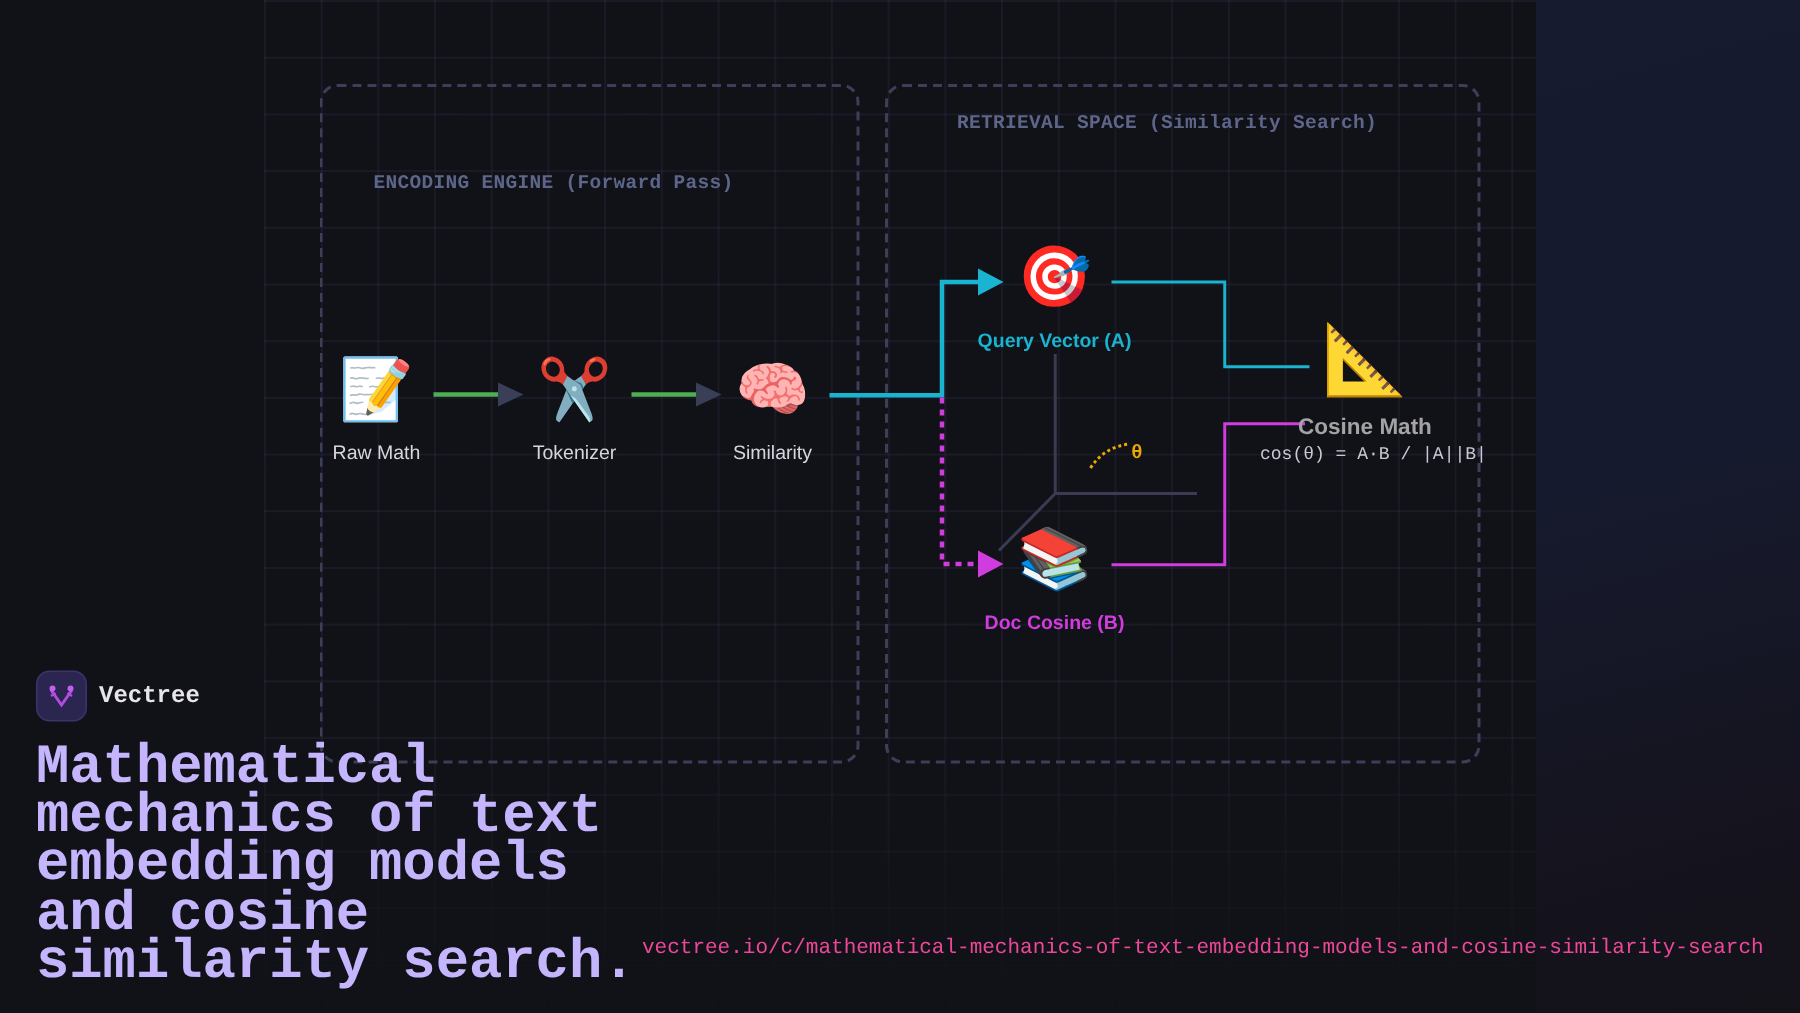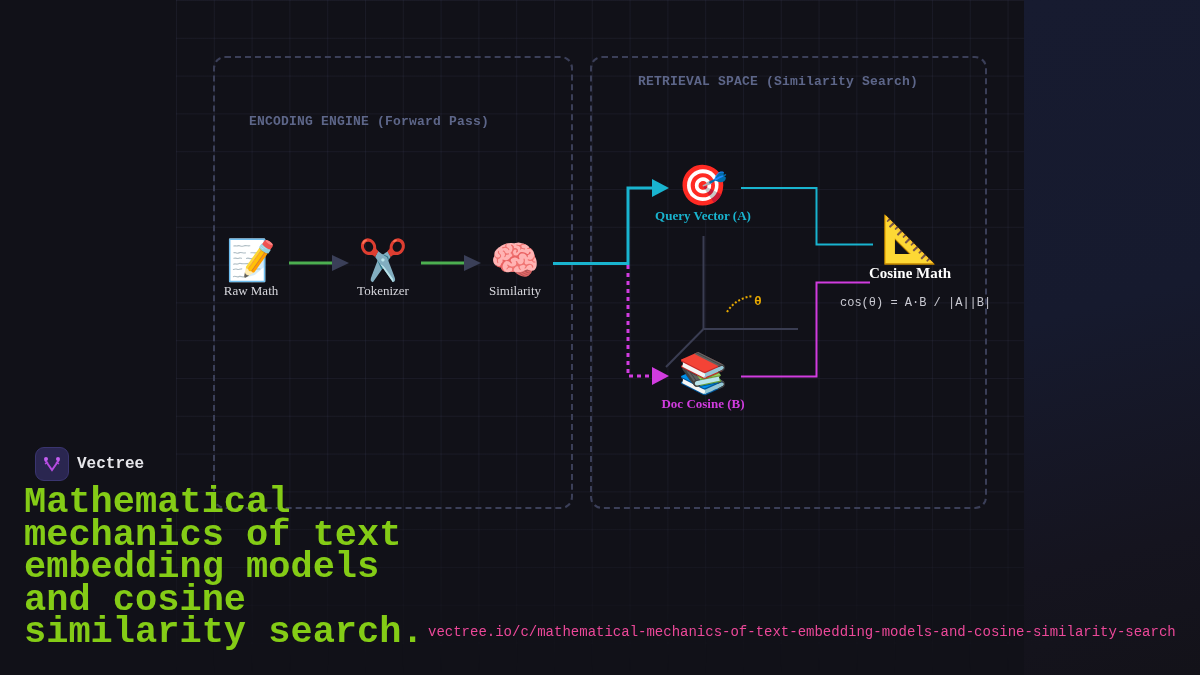--- a/index.html
+++ b/index.html
@@ -26,40 +26,40 @@
     position:absolute; border:2px dashed #3b3f58; border-radius:12px;
     box-sizing:border-box;
   }
   .panel-title {
     position:absolute; font-family:"Liberation Mono", monospace; font-weight:bold;
     font-size:13px; color:#5d6689; letter-spacing:0.2px; white-space:nowrap;
   }
   svg.wires { position:absolute; left:0; top:0; }
   .node { position:absolute; text-align:center; transform:translateX(-50%); white-space:nowrap; }
   .node .emoji { font-size:40px; line-height:44px; display:block; }
-  .node .label { font-size:13px; color:#d6d6dc; display:block; margin-top:1px;font-family:Liberation Serif, serif; }
+  .node .label { font-size:13px; color:#d6d6dc; display:block; margin-top:12px; }
   .node .label.cyan { color:#19b4cf; font-weight:bold; }
   .node .label.magenta { color:#d13cdf; font-weight:bold; }
-  .node .label.gold { color:#ffffff; font-weight:bold; font-size:15px; }
+  .node .label.gold { color:#a3a3a3; font-weight:bold; font-size:15px; }
   .formula {
     position:absolute; font-family:"Liberation Mono", monospace; font-size:12px; color:#c9c9d1; white-space:nowrap;text-align:right;
   }
   .theta {
     position:absolute; font-family:"Liberation Mono", monospace; font-weight:bold; font-size:13px; color:#e8a900;
   }
-  .brand { position:absolute; left:35px; top:447px; display:flex; align-items:center; gap:8px; }
+  .brand { position:absolute; left:24px; top:447px; display:flex; align-items:center; gap:8px; }
   .brand-logo {
     width:34px; height:34px; border-radius:9px; background:#2a2650; border:1px solid #3a3570;
     box-sizing:border-box; display:flex; align-items:center; justify-content:center;
   }
   .brand-name { font-family:"Liberation Mono", monospace; font-weight:bold; font-size:16px; color:#e6e6ea; }
   .headline {
-    position:absolute; left:24px; top:486px; width:420px;
+    position:absolute; left:24px; top:496px; width:420px;
     font-family:"Liberation Mono", monospace; font-weight:bold; font-size:37px; line-height:32.5px;
-    color:#84cc16; margin:0;
+    color:#c4b5fd; margin:0;
   }
   .url {
     position:absolute; left:428px; top:624px; font-family:"Liberation Mono", monospace;
     font-size:14px; color:#ec4899; white-space:nowrap;
   }
 </style>
 </head>
 <body>
 
 <div class="right-glow"></div>

